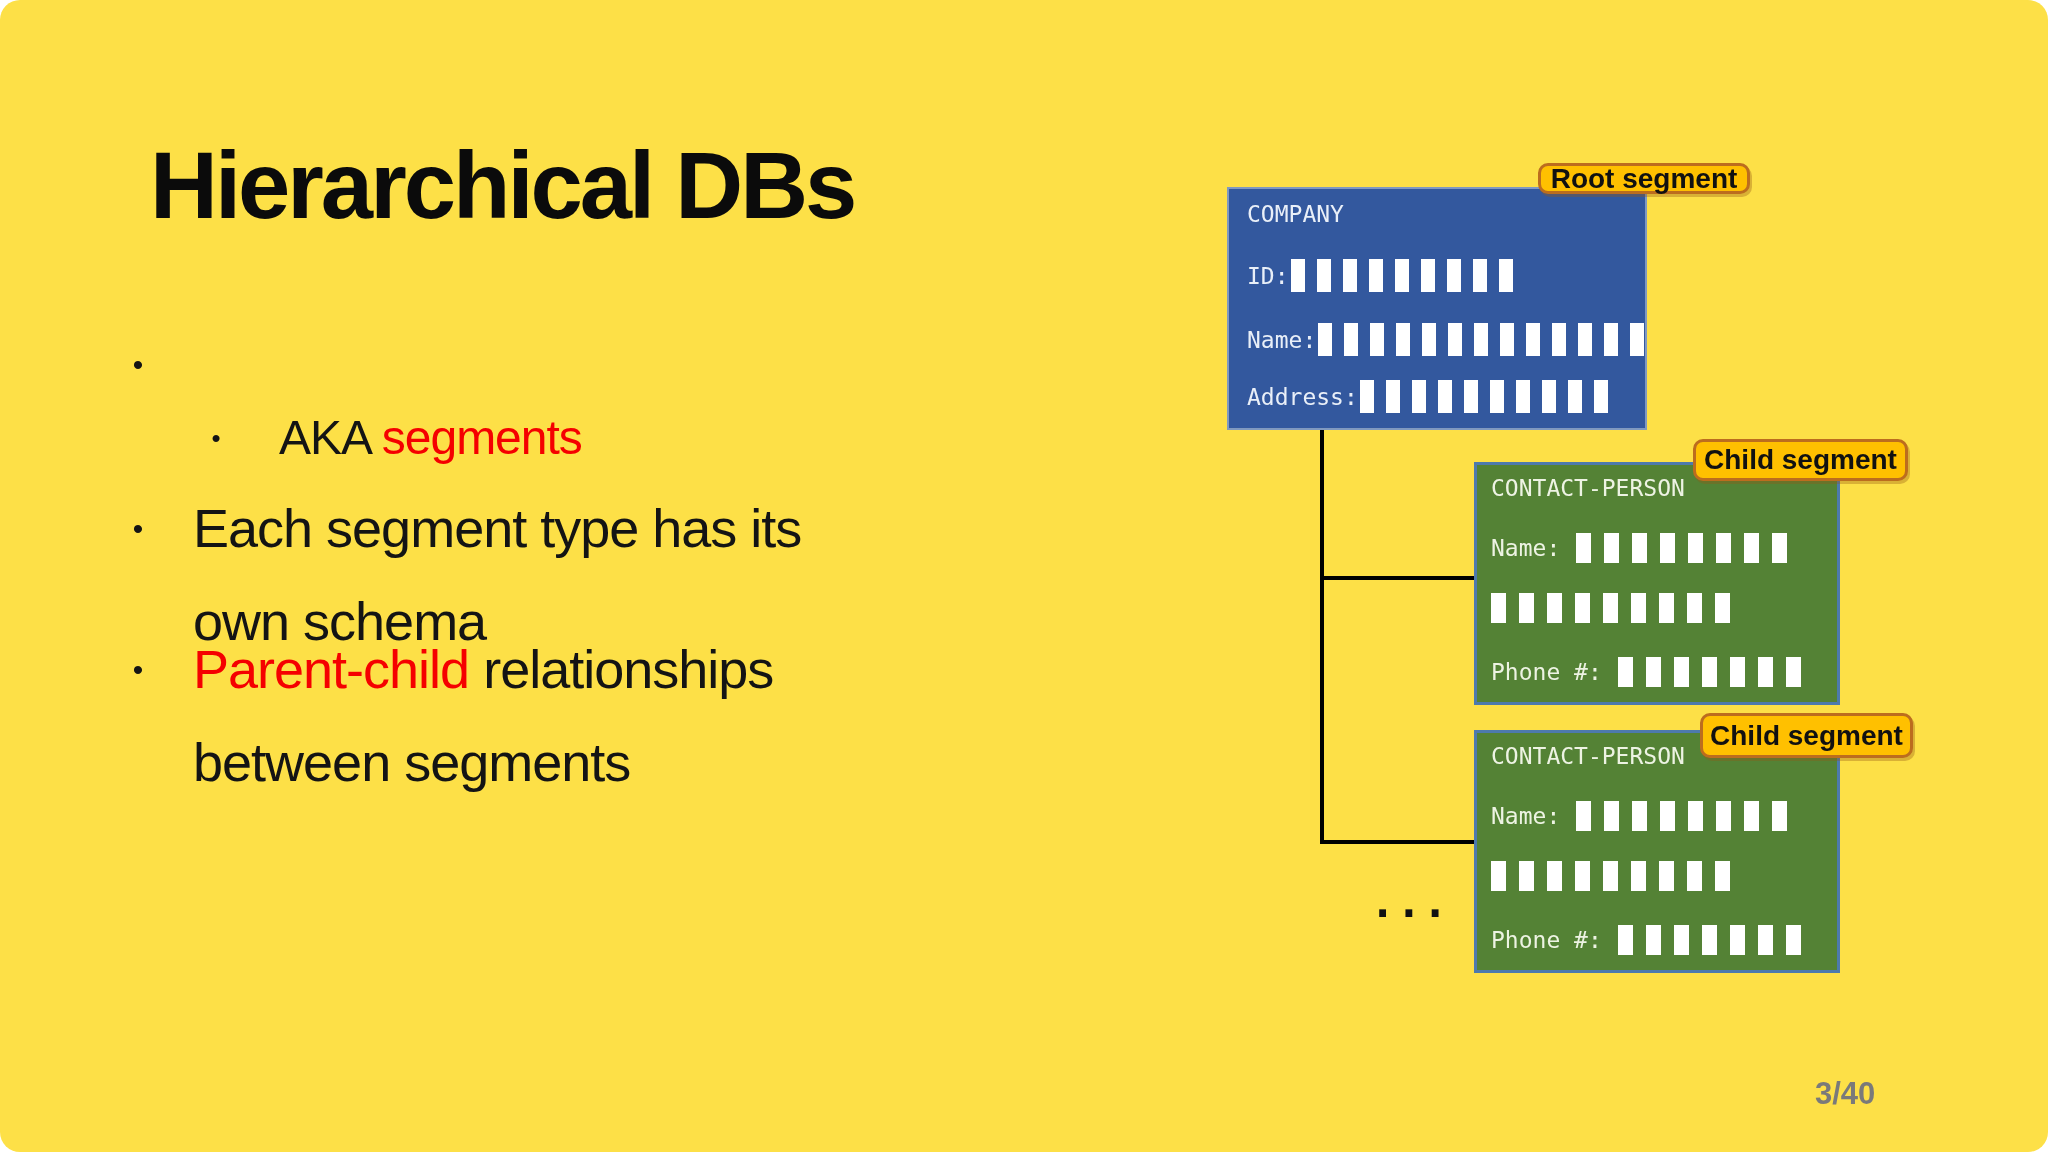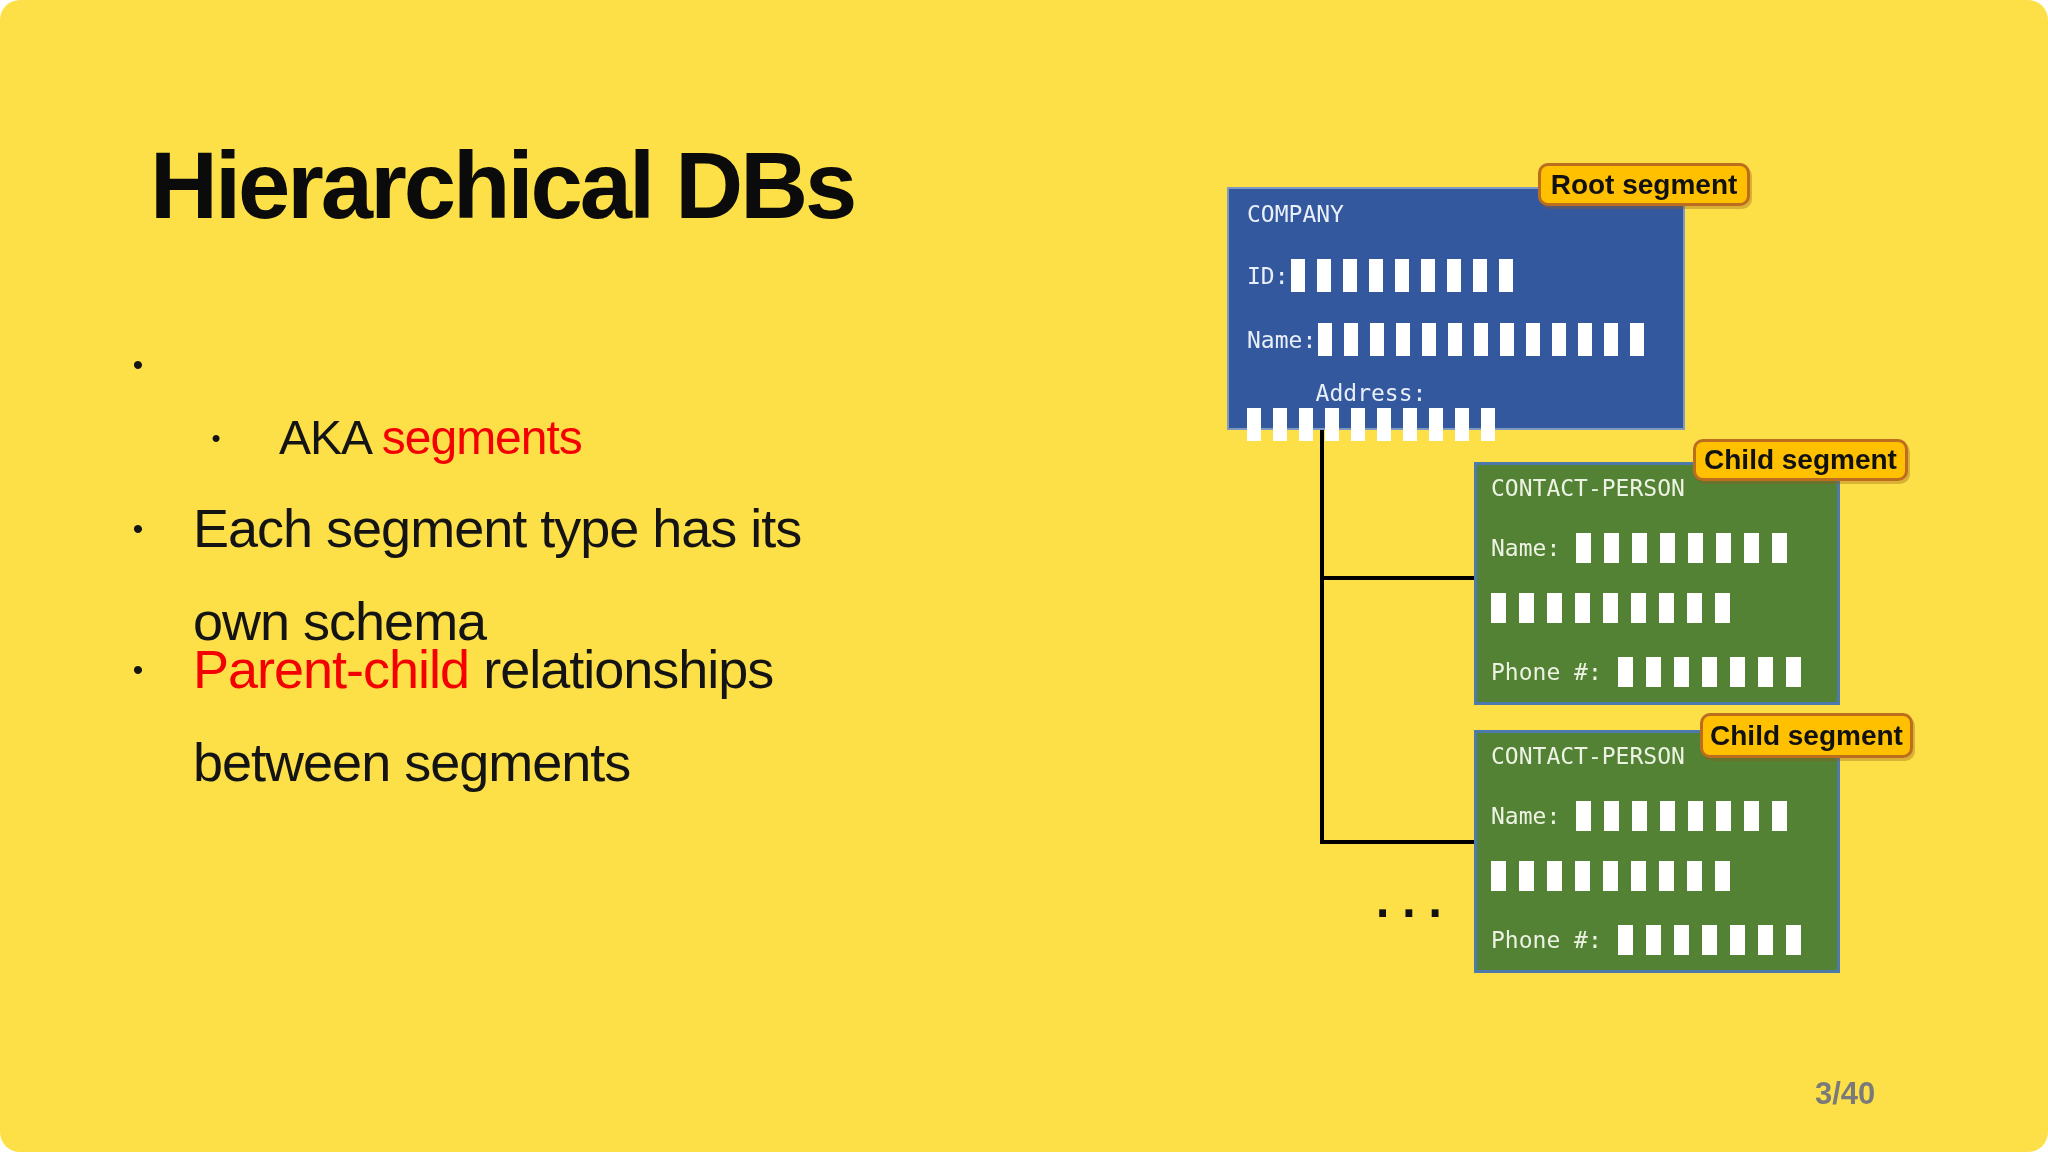--- a/index.html
+++ b/index.html
@@ -24,52 +24,52 @@
   .red{color:#F50000;}
 
   
   .cline{position:absolute;background:#000;z-index:0;}
   .vline{left:1320px;top:429px;width:4px;height:415px;}
   .hline1{left:1320px;top:576px;width:158px;height:4px;}
   .hline2{left:1320px;top:840px;width:158px;height:4px;}
 
   
   .segbox{position:absolute;box-sizing:border-box;z-index:1;}
-  .company{left:1227px;top:187px;width:458px;height:243px;
+  .company{left:1227px;top:187px;width:420px;height:243px;
            background:#33589E;border:2px solid #8099C0;}
   .contact{width:366px;height:243px;background:#548235;border:3px solid #4D7AAD;}
   .c1{left:1474px;top:462px;}
   .c2{left:1474px;top:730px;}
 
   .segtitle{position:absolute;font-family:"DejaVu Sans Mono","Liberation Mono",monospace;
             font-size:23px;white-space:nowrap;}
   .company .segtitle{left:18px;top:12px;color:#E9EFF8;}
   .contact .segtitle{left:14px;top:10px;color:#EDF3E3;}
 
   .segrow{position:absolute;display:flex;align-items:center;
           font-family:"DejaVu Sans Mono","Liberation Mono",monospace;font-size:23px;}
   .company .segrow{left:18px;height:33px;color:#E9EFF8;gap:2px;}
   .contact .segrow{left:14px;height:30px;color:#EDF3E3;gap:16px;}
-  .company .r0{top:70px;} .company .r1{top:134px;} .company .r2{top:191px;flex-direction:column;}
+  .company .r0{top:70px;} .company .r1{top:134px;} .company .r2{top:191px;}
   .contact .r0{top:68px;} .contact .r1{top:128px;} .contact .r2{top:192px;}
 
   .blocks{display:flex;align-items:center;}
   .company .blocks{gap:12px;}
   .contact .blocks{gap:13px;}
   .block{flex:none;background:#ffffff;}
   .company .block{width:14px;height:33px;}
   .contact .block{width:15px;height:30px;}
 
   
   .taglabel{position:absolute;box-sizing:border-box;background:#FFC000;
             border:3px solid #BC6D1E;border-radius:10px;z-index:5;
             display:flex;align-items:center;justify-content:center;
             font-size:28px;font-weight:700;color:#111;white-space:nowrap;
             box-shadow:2px 3px 0 rgba(150,90,20,.35);}
-  .root  {left:1538px;top:163px;width:212px;height:43px;}
+  .root  {left:1538px;top:163px;width:212px;height:31px;}
   .child1{left:1693px;top:439px;width:215px;height:42px;}
   .child2{left:1700px;top:713px;width:213px;height:45px;}
 
   
   .ellipsis{position:absolute;left:1370px;top:878px;z-index:1;
             font-family:"DejaVu Sans Mono","Liberation Mono",monospace;
             font-size:42px;font-weight:800;letter-spacing:1px;color:#111;}
   .pagenum{position:absolute;left:1815px;top:1076px;font-size:31px;font-weight:700;
            color:#7A7A7A;}
 </style>

